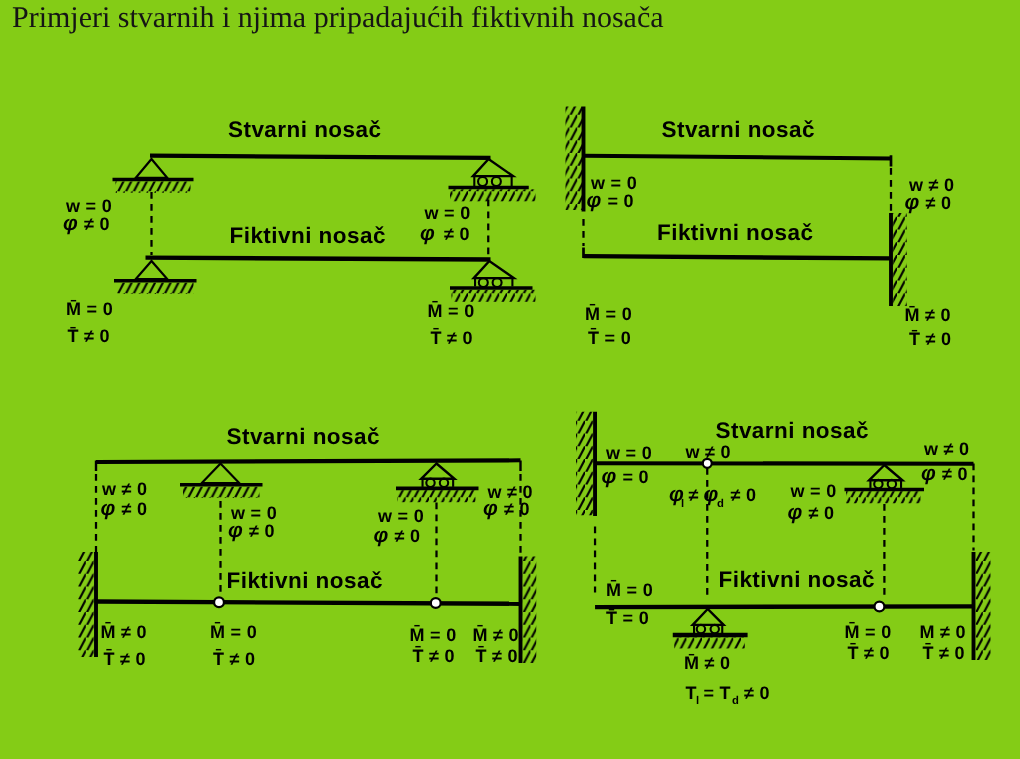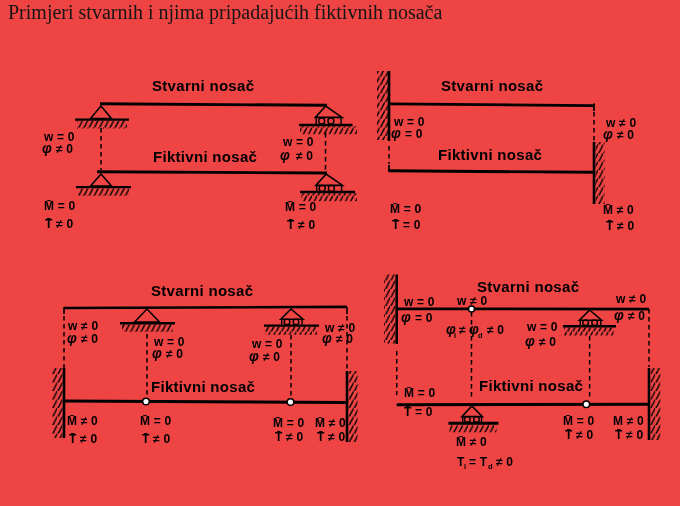--- a/index.html
+++ b/index.html
@@ -1,16 +1,16 @@
 <!DOCTYPE html>
 <html><head>
 <meta charset="utf-8">
 <style>
   html,body{margin:0;padding:0;background:#ffffff;}
-  #page{position:relative;width:680px;height:506px;background:#ef4444;overflow:hidden;}
+  #page{position:relative;width:680px;height:506px;background:#84cc16;overflow:hidden;}
   #title{position:absolute;left:8px;top:1px;font-family:"Liberation Serif",serif;font-size:20px;line-height:22px;color:#151515;}
   svg{position:absolute;left:0;top:0;}
   text{font-family:"Liberation Sans",sans-serif;font-weight:bold;fill:#000;}
   .lb{font-size:12px;letter-spacing:0.2px;}
   .cap{font-size:15px;letter-spacing:0.3px;}
   .ph{font-size:14px;font-style:italic;}
   .sub{font-size:7.5px;}
 </style>
 </head>
 <body>

